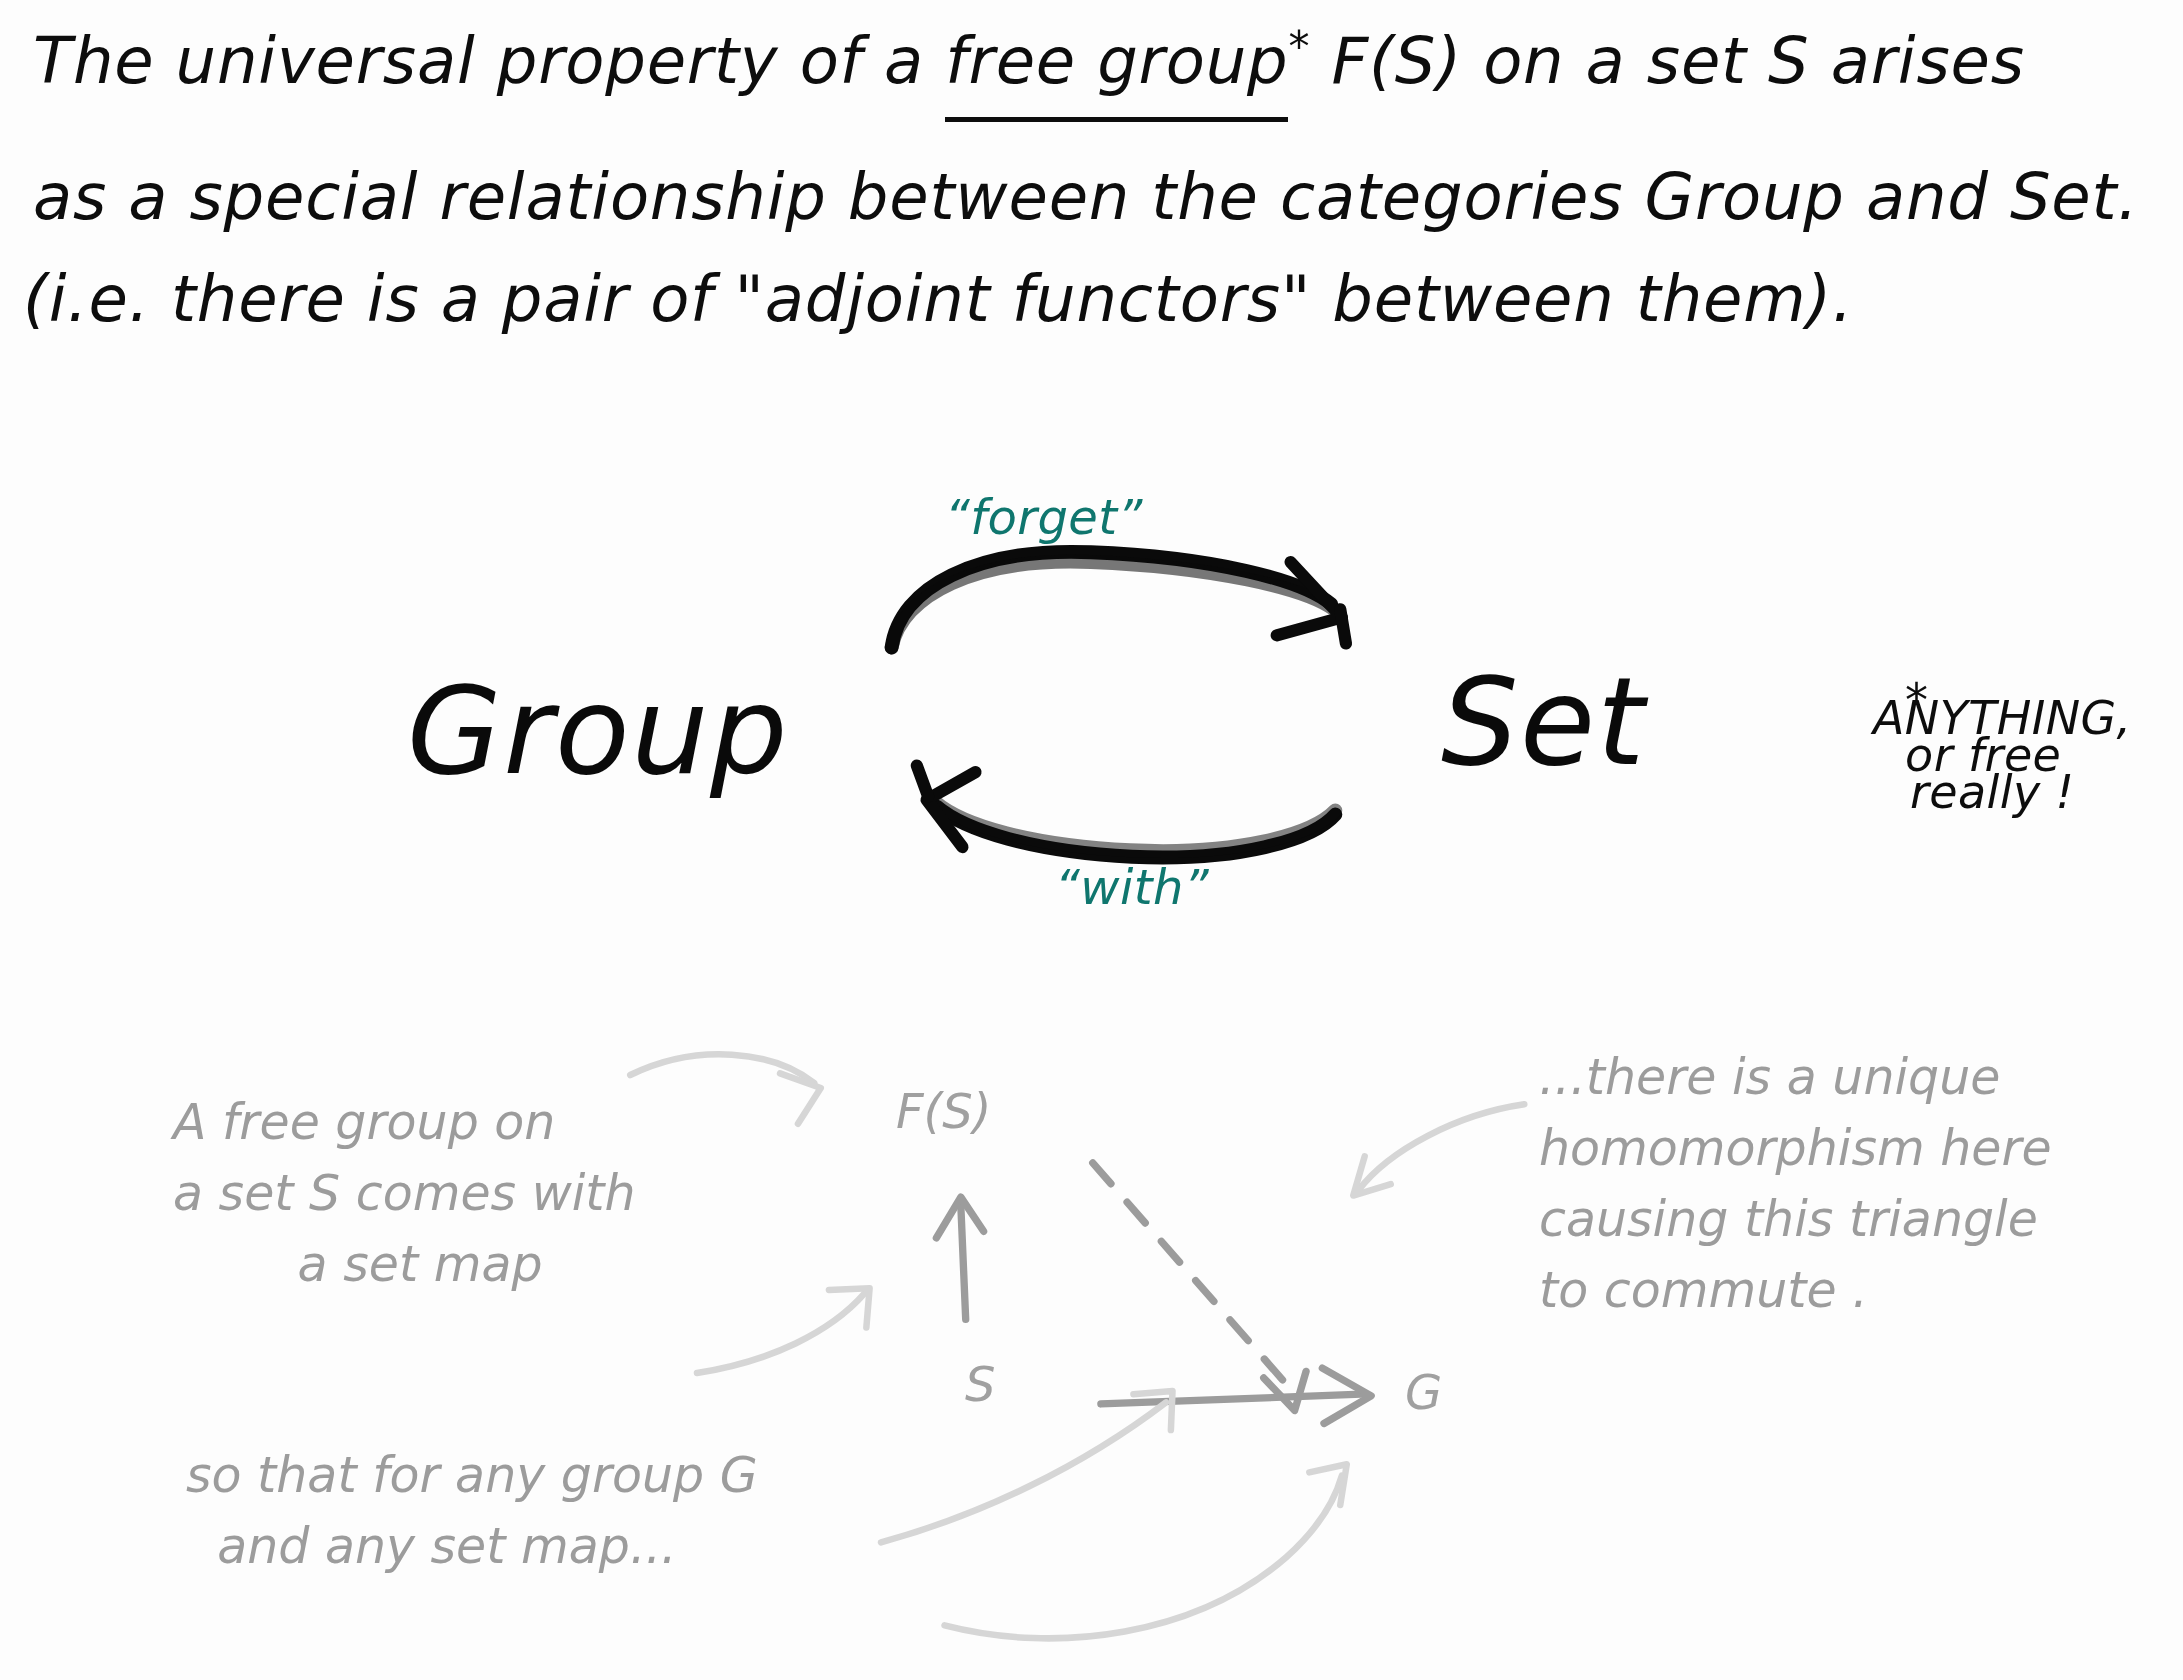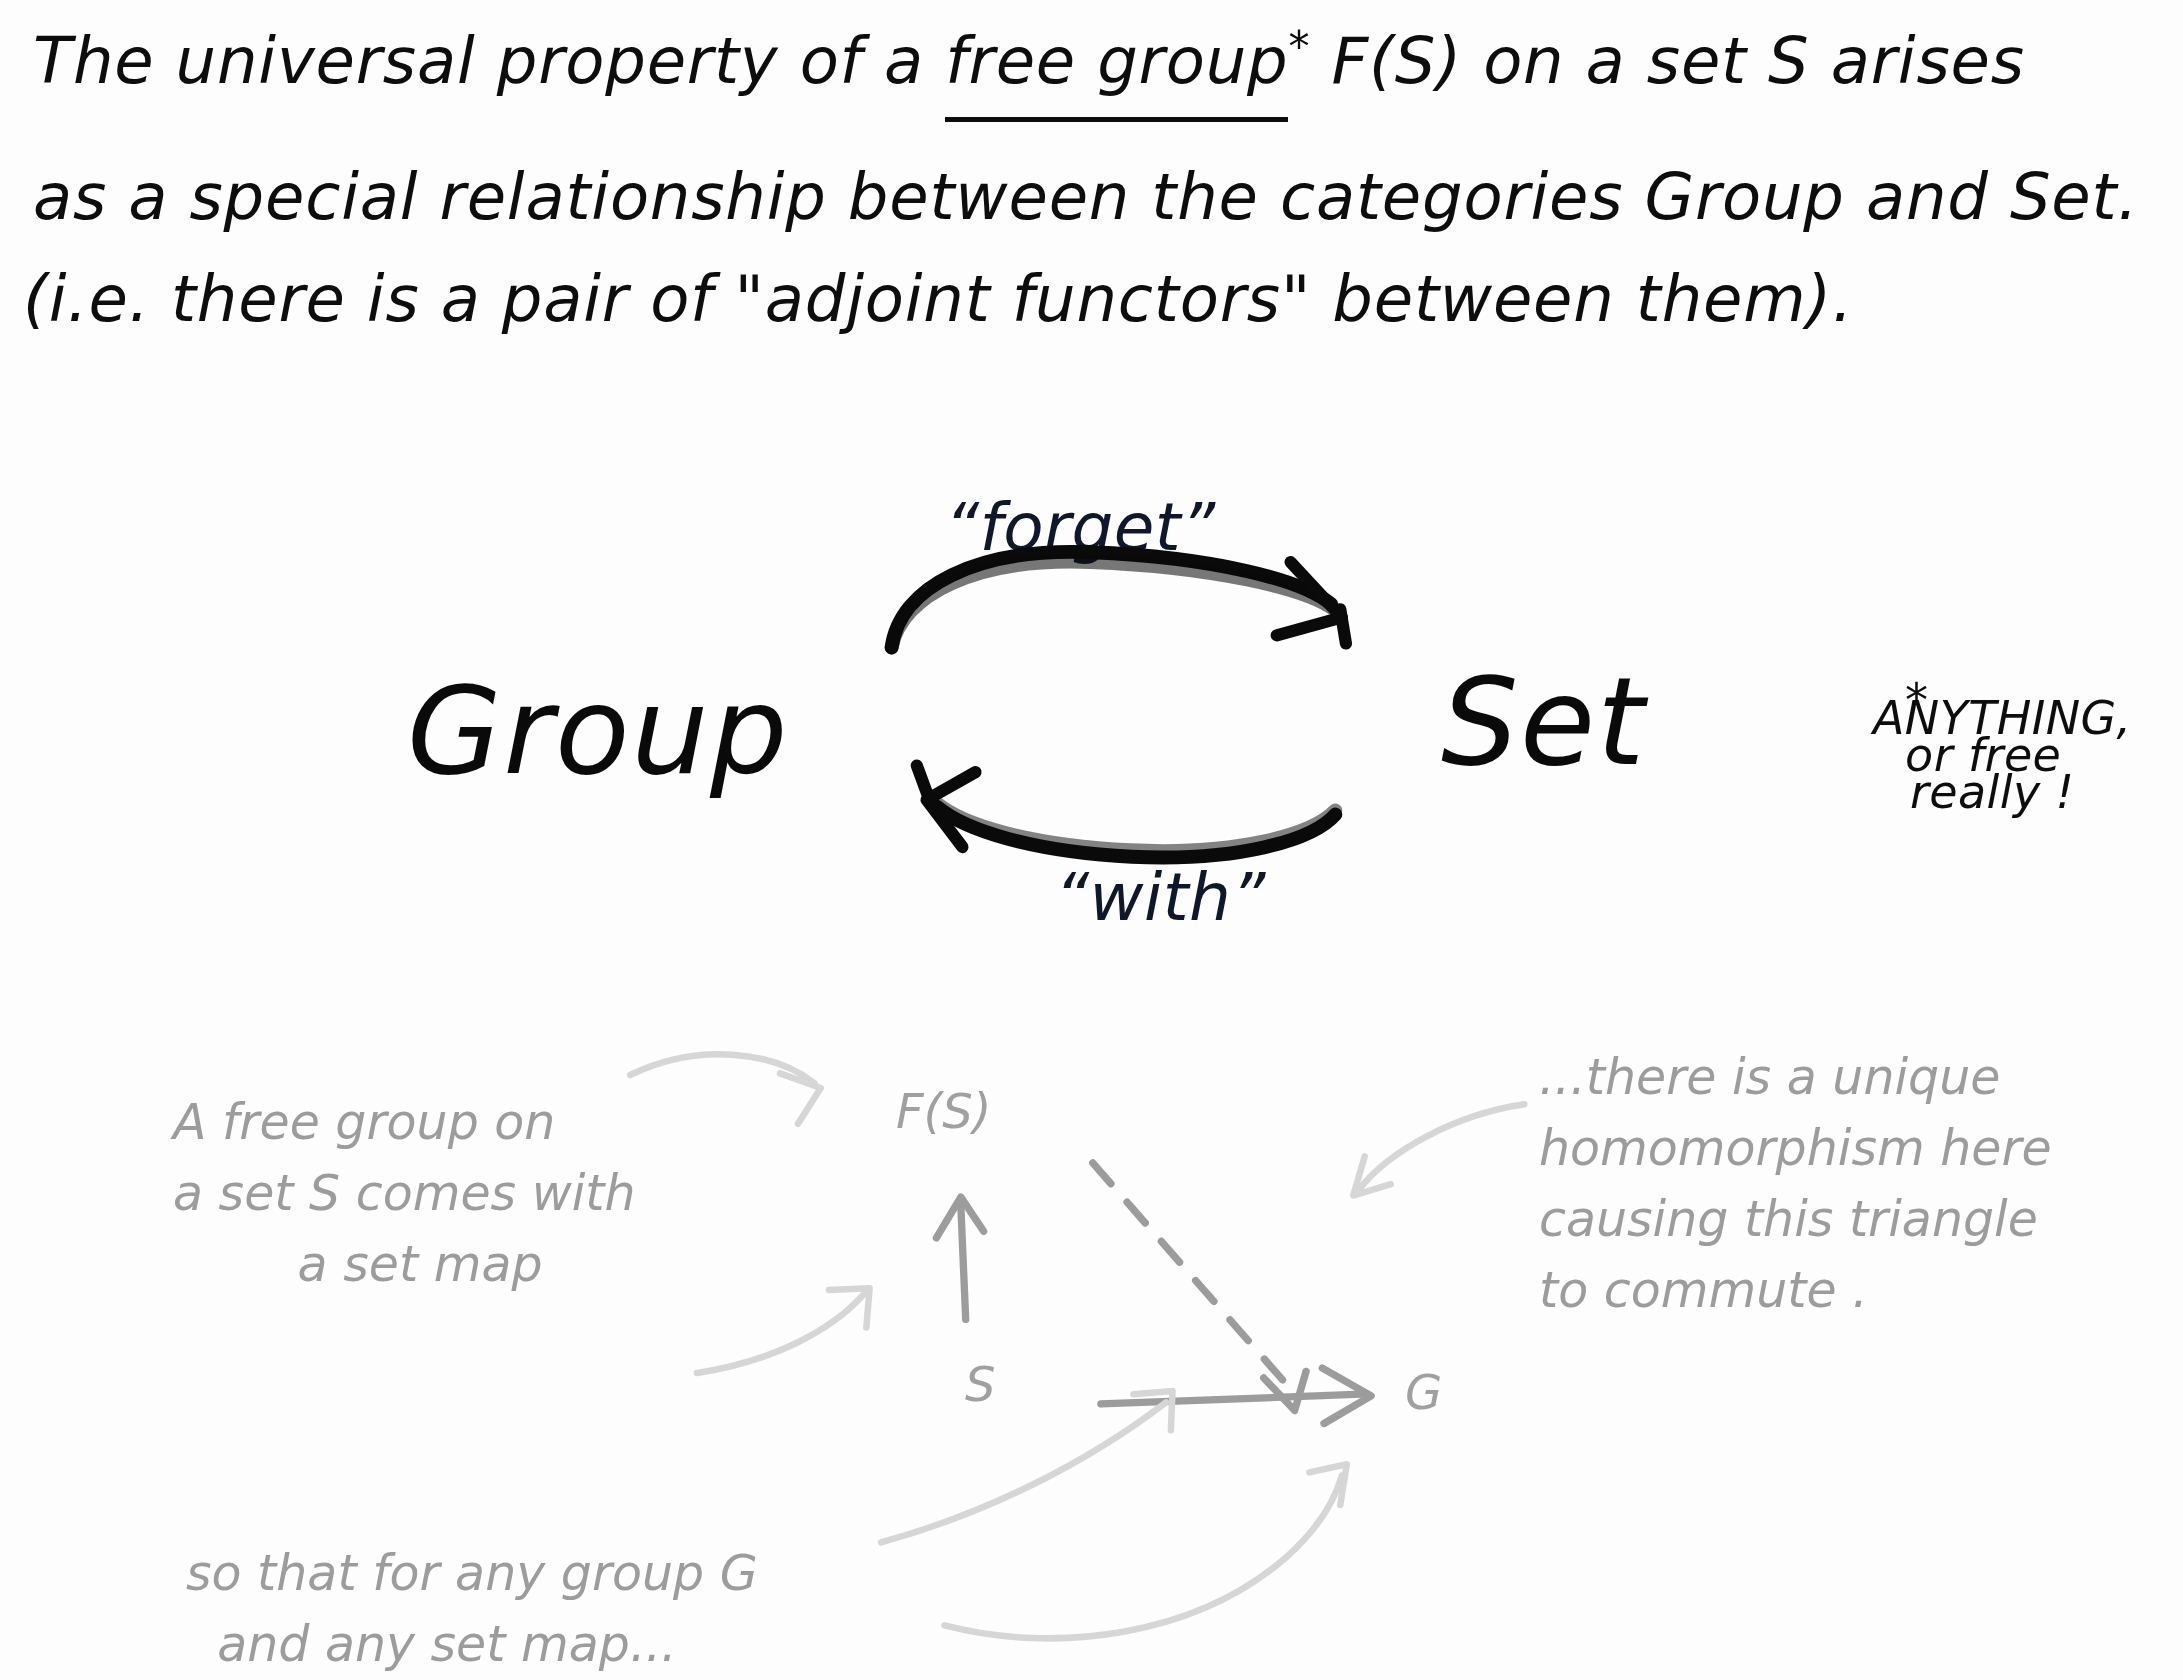--- a/index.html
+++ b/index.html
@@ -47,23 +47,23 @@
 
   .cat-label {
     font-size: 122px;
     font-style: italic;
     font-weight: 400;
     color: #0a0a0a;
     letter-spacing: 1.6px;
   }
 
   .arrow-label {
-    font-size: 66px;
-    font-style: italic;
-    color: #0f172a;
+    font-size: 48px;
+    font-style: italic;
+    color: #0f766e;
   }
 
   .footnote {
     font-size: 46px;
     font-style: italic;
     color: #0d0d0d;
     line-height: 1.18;
     white-space: pre;
   }
 
@@ -129,21 +129,21 @@
   <div class="hand footnote" style="left:1910px; top:765px;">really !</div>
 
   <div class="tri-node" style="left:896px; top:1083px;">F(S)</div>
   <div class="tri-node" style="left:965px; top:1356px;">S</div>
   <div class="tri-node" style="left:1405px; top:1364px;">G</div>
 
   <div class="annot" style="left:173px; top:1087px;">A free group on
 a set S comes with
         a set map</div>
 
-  <div class="annot" style="left:186px; top:1538px;">so that for any group G
+  <div class="annot" style="left:186px; top:1440px;">so that for any group G
   and any set map...</div>
 
   <div class="annot" style="left:1539px; top:1042px;">...there is a unique
 homomorphism here
 causing this triangle
 to commute .</div>
 
   <svg class="overlay" viewBox="0 0 2681 2064">
 
     <g>

